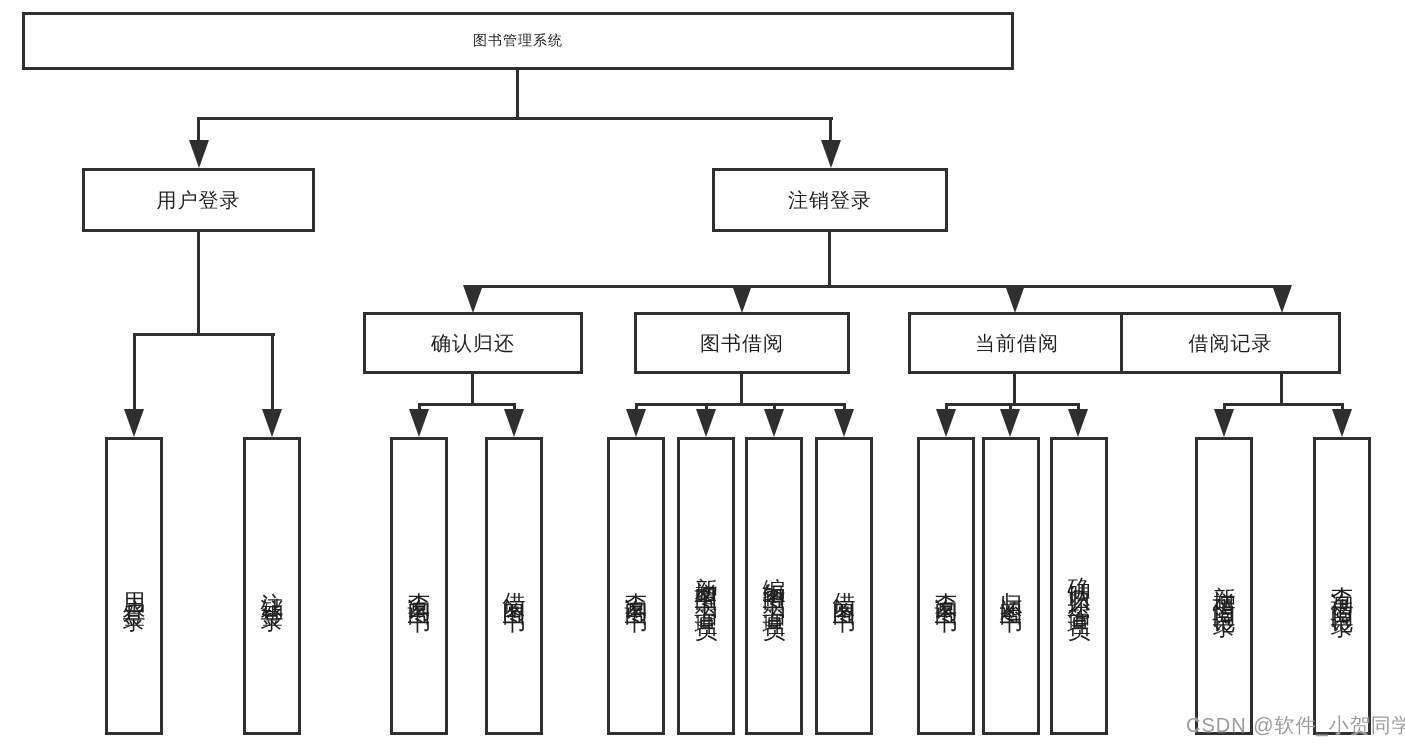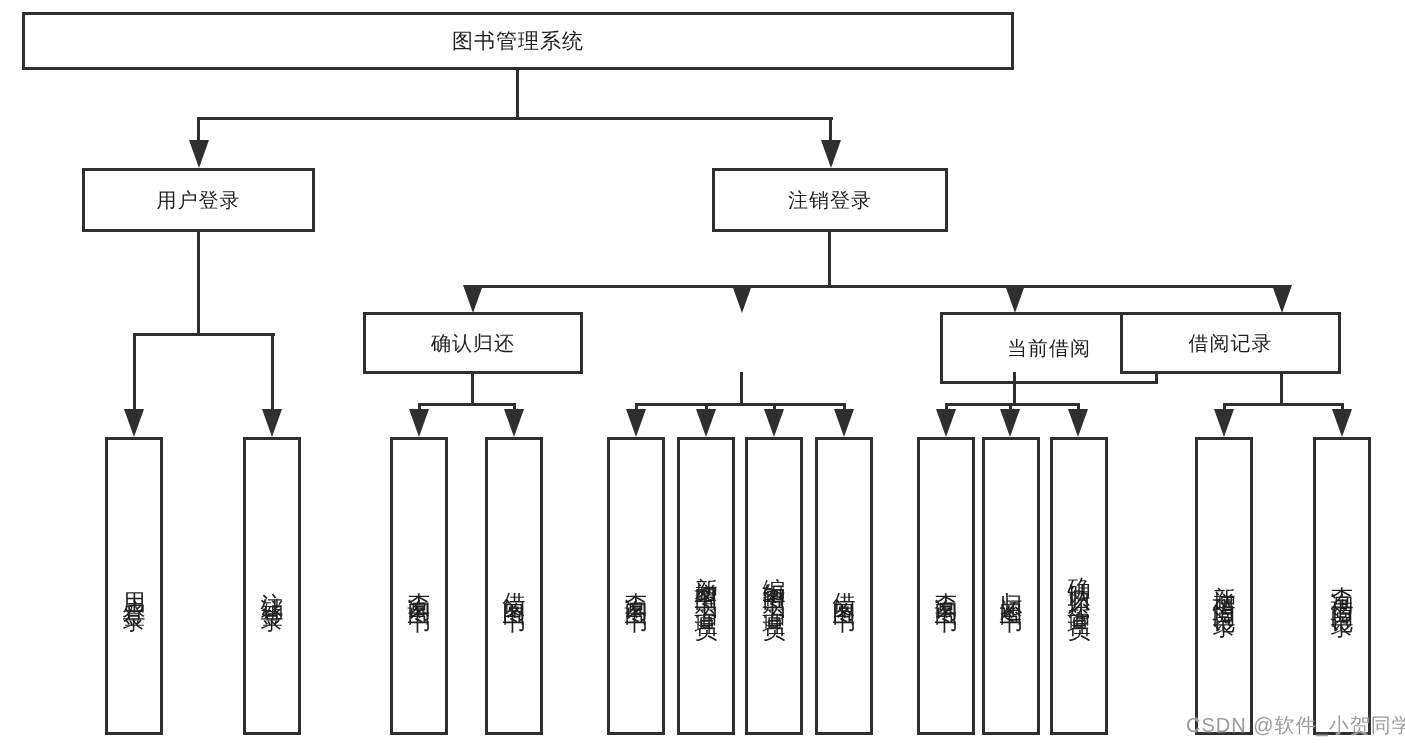--- a/index.html
+++ b/index.html
@@ -3,21 +3,21 @@
 <meta charset="utf-8">
 <style>
   :root { --line:#2f2f2f; --text:#1f1f1f; --watermark:#9c9c9c; --background:#ffffff; }
   * { margin:0; padding:0; box-sizing:border-box; }
   body { background:var(--background,#fff); font-family:"Liberation Sans", sans-serif; }
   .canvas { position:relative; width:1405px; height:747px; background:var(--background,#fff); overflow:hidden; }
 
   .box { position:absolute; border:3px solid var(--line,#2f2f2f); background:#fff;
          display:flex; align-items:center; justify-content:center; color:var(--text,#1f1f1f); }
   .hlabel { font-size:20px; letter-spacing:1px; white-space:nowrap; }
-  .root-box .hlabel { font-size:21px; }
+  .root-box .hlabel { font-size:14px; }
   .vlabel { writing-mode:vertical-rl; text-orientation:mixed; font-size:23px;
             letter-spacing:6px; line-height:1; white-space:nowrap; }
 
   .hline { position:absolute; height:3px; background:var(--line,#2f2f2f); }
   .vline { position:absolute; width:3px;  background:var(--line,#2f2f2f); }
   .arrow { position:absolute; width:0; height:0;
            border-left:10px solid transparent; border-right:10px solid transparent;
            border-top:28px solid var(--line,#2f2f2f); }
 
   .watermark { position:absolute; left:1186px; top:712px; font-size:20px;
@@ -57,21 +57,24 @@
   <div class="vline" style="left:828px;top:230px;height:58px"></div>
   <div class="hline" style="left:471px;top:285px;width:813px"></div>
   <div class="arrow" style="left:463px;top:285px"></div>
   <div class="arrow" style="left:732px;top:285px"></div>
   <div class="arrow" style="left:1005px;top:285px"></div>
   <div class="arrow" style="left:1272px;top:285px"></div>
 
   <div class="box" style="left:363px;top:312px;width:220px;height:62px">
     <span class="hlabel">确认归还</span>
   </div>
-  <div class="box" style="left:940px;top:312px;width:218px;height:72px">
+  <div class="box" style="left:634px;top:312px;width:216px;height:62px">
+    <span class="hlabel">图书借阅</span>
+  </div>
+  <div class="box" style="left:908px;top:312px;width:218px;height:62px">
     <span class="hlabel">当前借阅</span>
   </div>
   <div class="box" style="left:1120px;top:312px;width:221px;height:62px">
     <span class="hlabel">借阅记录</span>
   </div>
 
   <div class="vline" style="left:471px;top:372px;height:34px"></div>
   <div class="hline" style="left:418px;top:403px;width:98px"></div>
   <div class="vline" style="left:418px;top:403px;height:10px"></div>
   <div class="vline" style="left:513px;top:403px;height:10px"></div>

